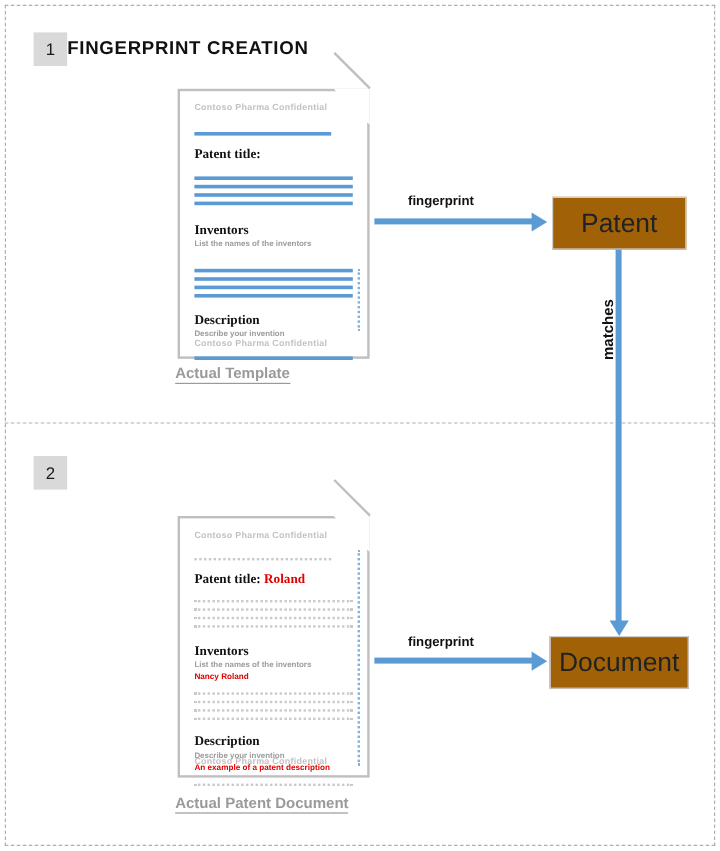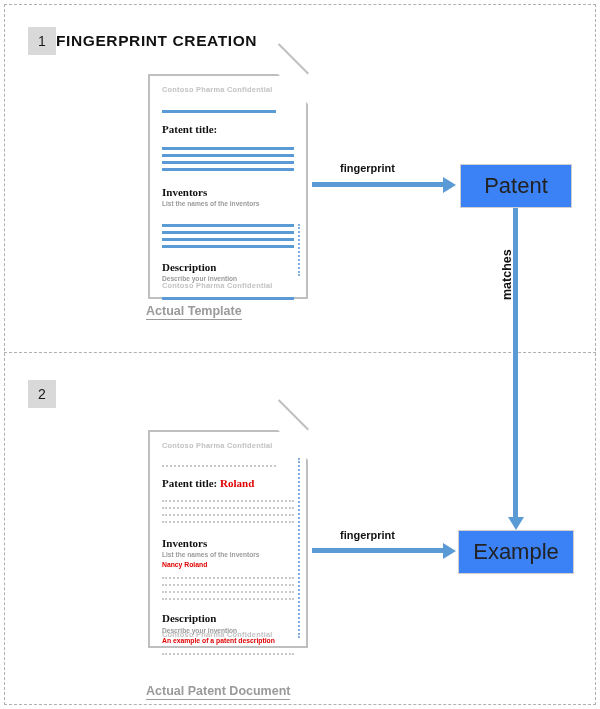--- a/index.html
+++ b/index.html
@@ -93,21 +93,21 @@
     position:absolute;font-size:11px;font-weight:bold;color:#111;white-space:nowrap;
   }
   .arrow-label-v{
     position:absolute;font-size:12.5px;font-weight:bold;color:#111;white-space:nowrap;
     transform:rotate(-90deg);transform-origin:left top;
   }
 
   
   .res-box{
     position:absolute;box-sizing:border-box;
-    background:#3b82f6;border:1px solid #cfcfcf;
+    background:#a16207;border:1px solid #cfcfcf;
     display:flex;align-items:center;justify-content:center;
     font-size:22px;color:#222;font-family:"Liberation Sans",sans-serif;
   }
 </style>
 </head>
 <body>
 
 <div id="canvas">
 
   <div class="outer-frame"></div>
@@ -195,21 +195,21 @@
       <div class="fld-title">Description</div>
       <div class="fld-sub">Describe your invention</div>
       <div class="fld-red">An example of a patent description</div>
       <div style="height:3px"></div>
       <div class="rule-dot"></div>
       <div class="confid-bottom">Contoso Pharma Confidential</div>
     </div>
     <div class="side-dots" style="right:8px;top:28px;height:180px;"></div>
   </div>
 
-  <div class="caption" style="left:146px;top:684px;text-align:right;">Actual Patent Document</div>
+  <div class="caption" style="left:146px;top:662px;text-align:right;">Actual Patent Document</div>
 
   <div class="arrow-label" style="left:340px;top:529px;">fingerprint</div>
   <div class="arrow-h" style="left:312px;top:548px;width:132px;"></div>
   <div class="arrow-h-head" style="left:443px;top:542.5px;"></div>
 
-  <div class="res-box" style="left:458px;top:530px;width:116px;height:44px;">Example</div>
+  <div class="res-box" style="left:458px;top:530px;width:116px;height:44px;">Document</div>
 
 </div>
 
 </body></html>

